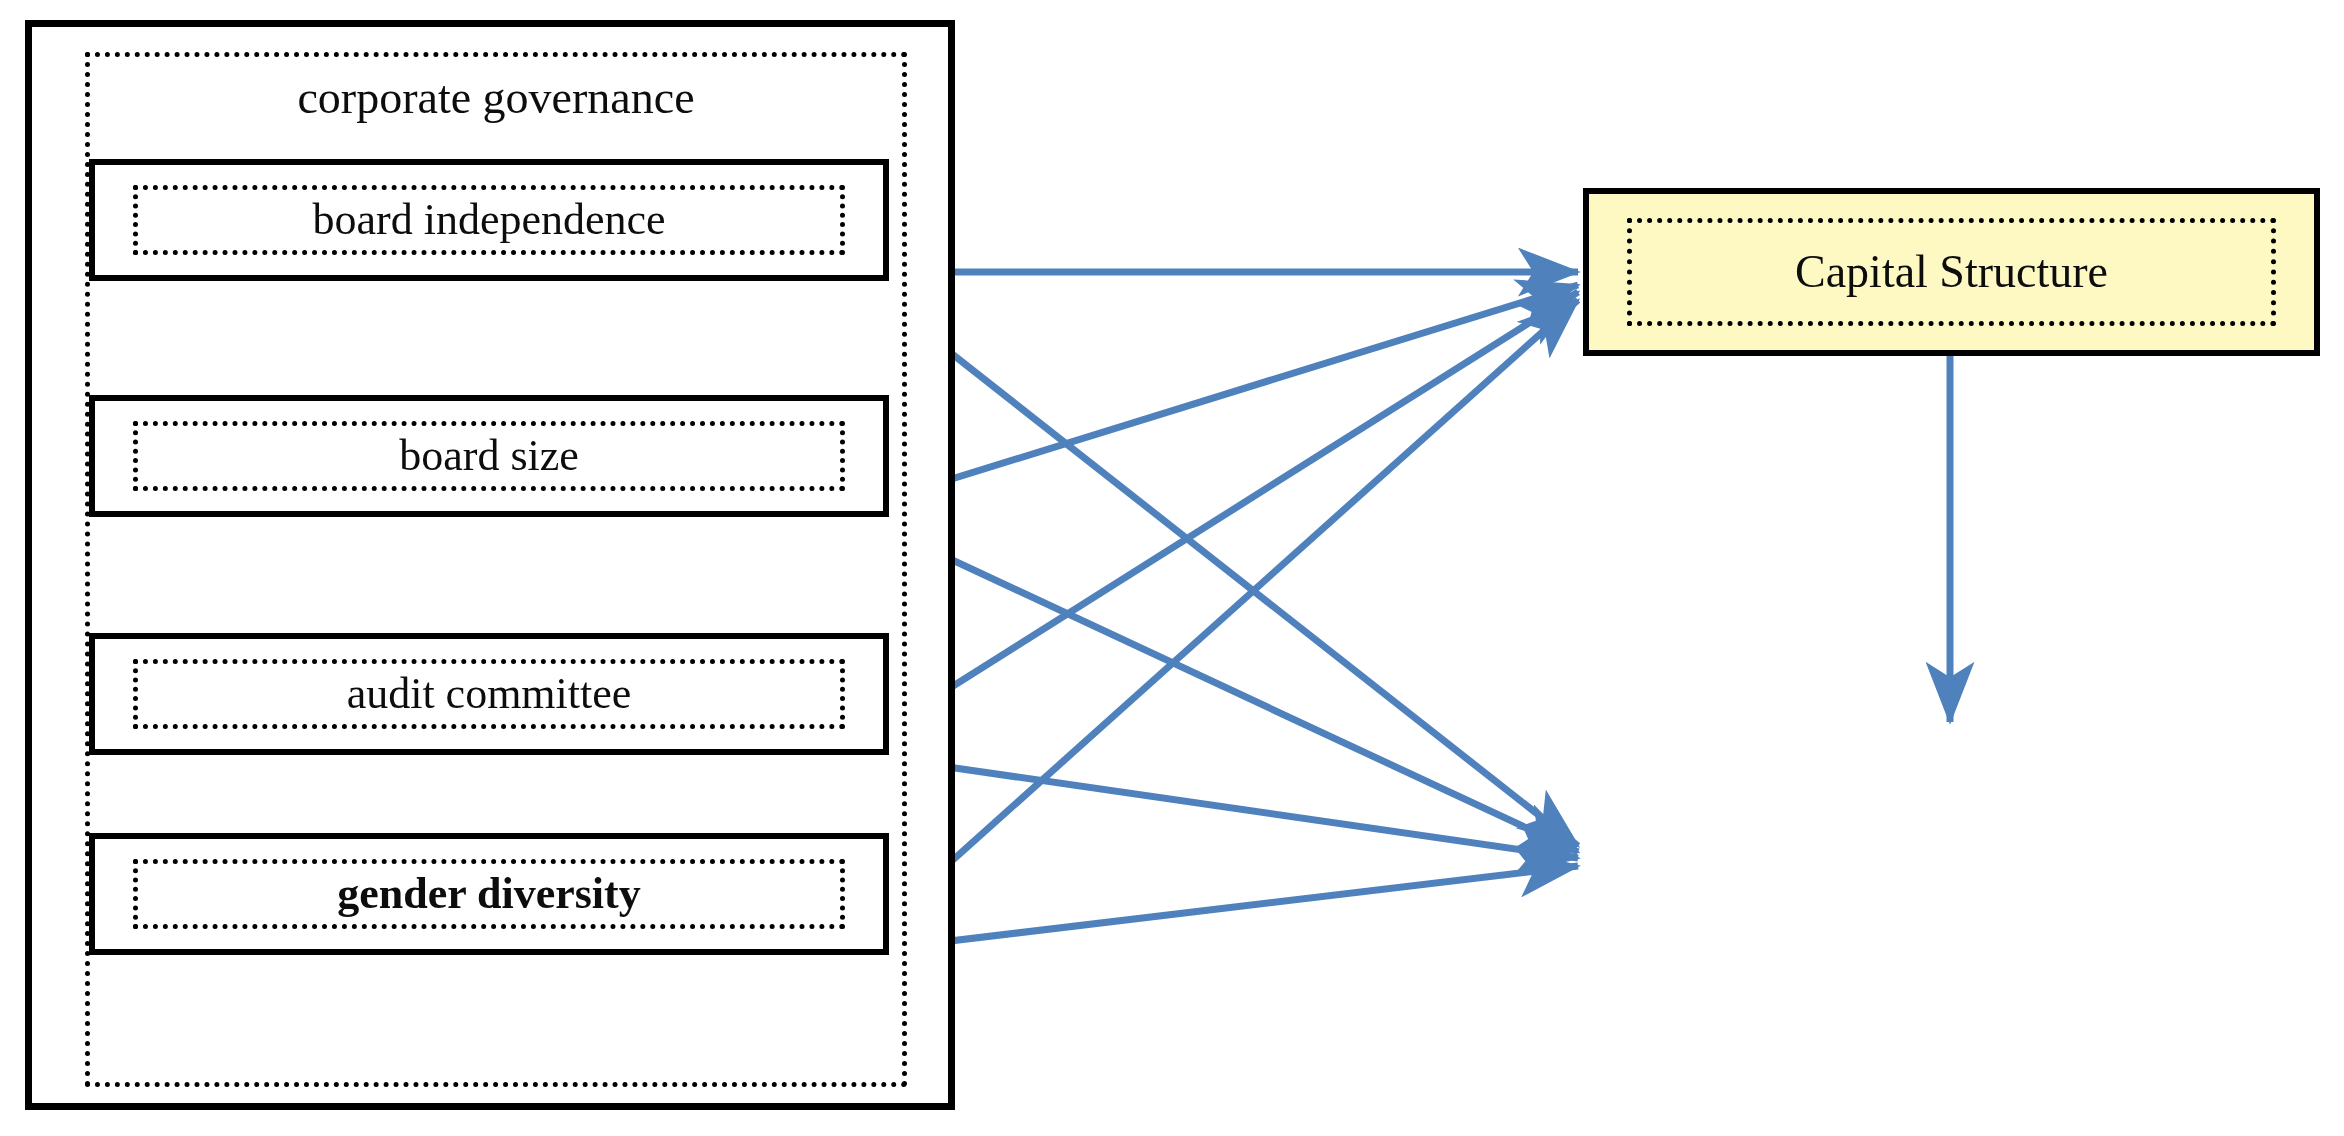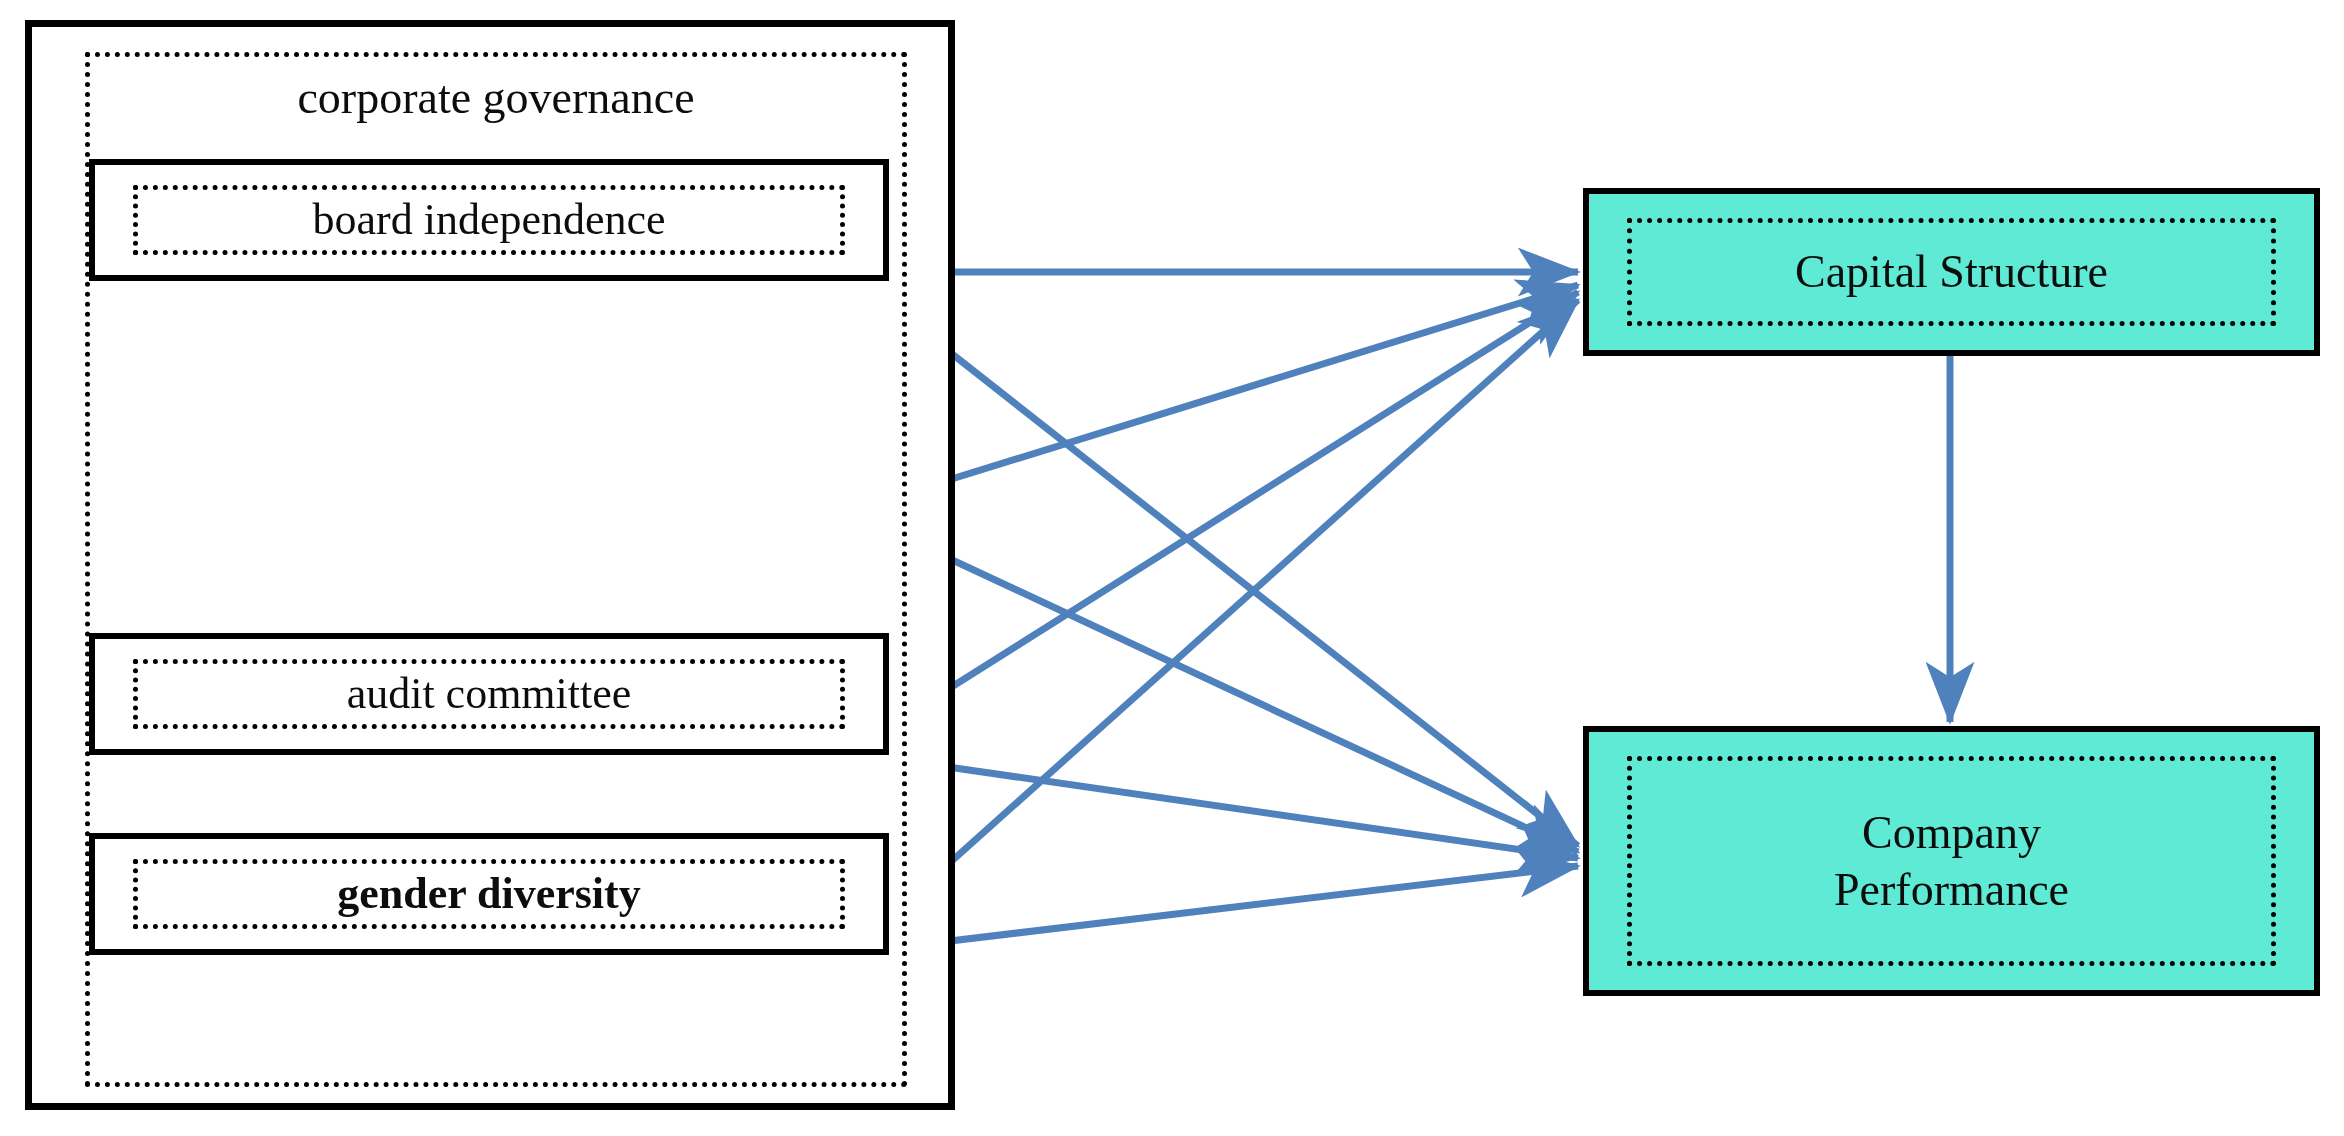--- a/index.html
+++ b/index.html
@@ -80,21 +80,21 @@
     color: #0d0d0d;
     white-space: nowrap;
     text-align: right;
   }
 
   
   .outcome-box {
     position: absolute;
     border: 6px solid #000000;
     box-sizing: border-box;
-    background: #5eead4;
+    background: #fef9c3;
   }
   .outcome-inner {
     position: absolute;
     left: 38px;
     top: 24px;
     right: 38px;
     bottom: 24px;
     border: 5px dotted #000000;
     box-sizing: border-box;
     display: flex;
@@ -170,40 +170,39 @@
     <div id="governance-inner">
       <div id="governance-title">corporate governance</div>
     </div>
 
     <div class="driver-box" style="top:132px;">
       <div class="driver-inner">
         <span class="driver-label">board independence</span>
       </div>
     </div>
 
+    <div class="driver-box" style="top:368px;">
+      <div class="driver-inner">
+        <span class="driver-label">board size</span>
+      </div>
+    </div>
 
     <div class="driver-box" style="top:606px;">
       <div class="driver-inner">
         <span class="driver-label">audit committee</span>
       </div>
     </div>
 
     <div class="driver-box" style="top:806px;font-weight:bold;">
       <div class="driver-inner">
         <span class="driver-label">gender  diversity</span>
       </div>
     </div>
   </div>
 
   <div class="outcome-box" id="capital-structure-box">
     <div class="outcome-inner">
       <span class="outcome-label">Capital Structure</span>
     </div>
   </div>
 
-  <div class="outcome-box" id="company-performance-box">
-    <div class="outcome-inner">
-      <span class="outcome-label">Company
-Performance</span>
-    </div>
-  </div>
 
 </div>
 
 </body></html>

